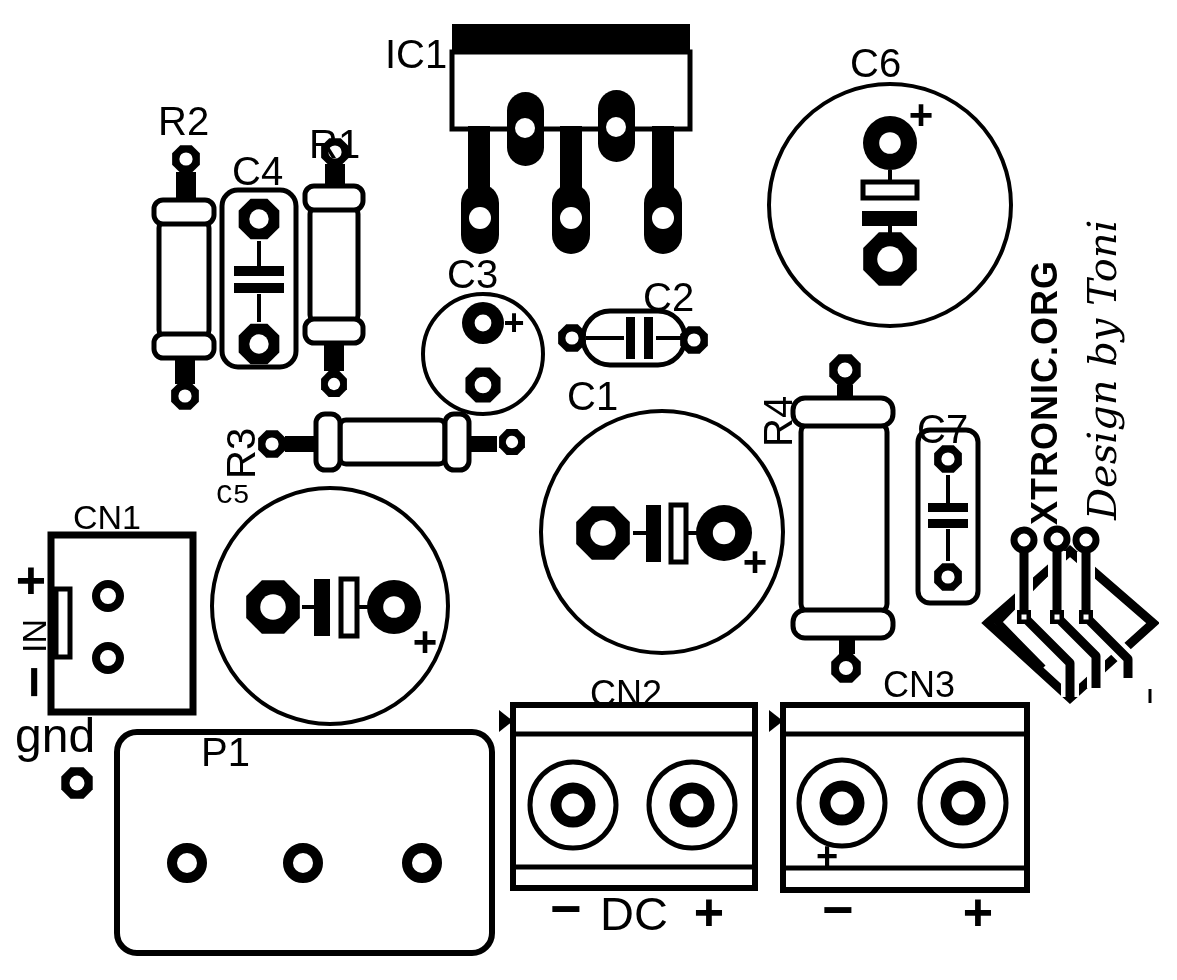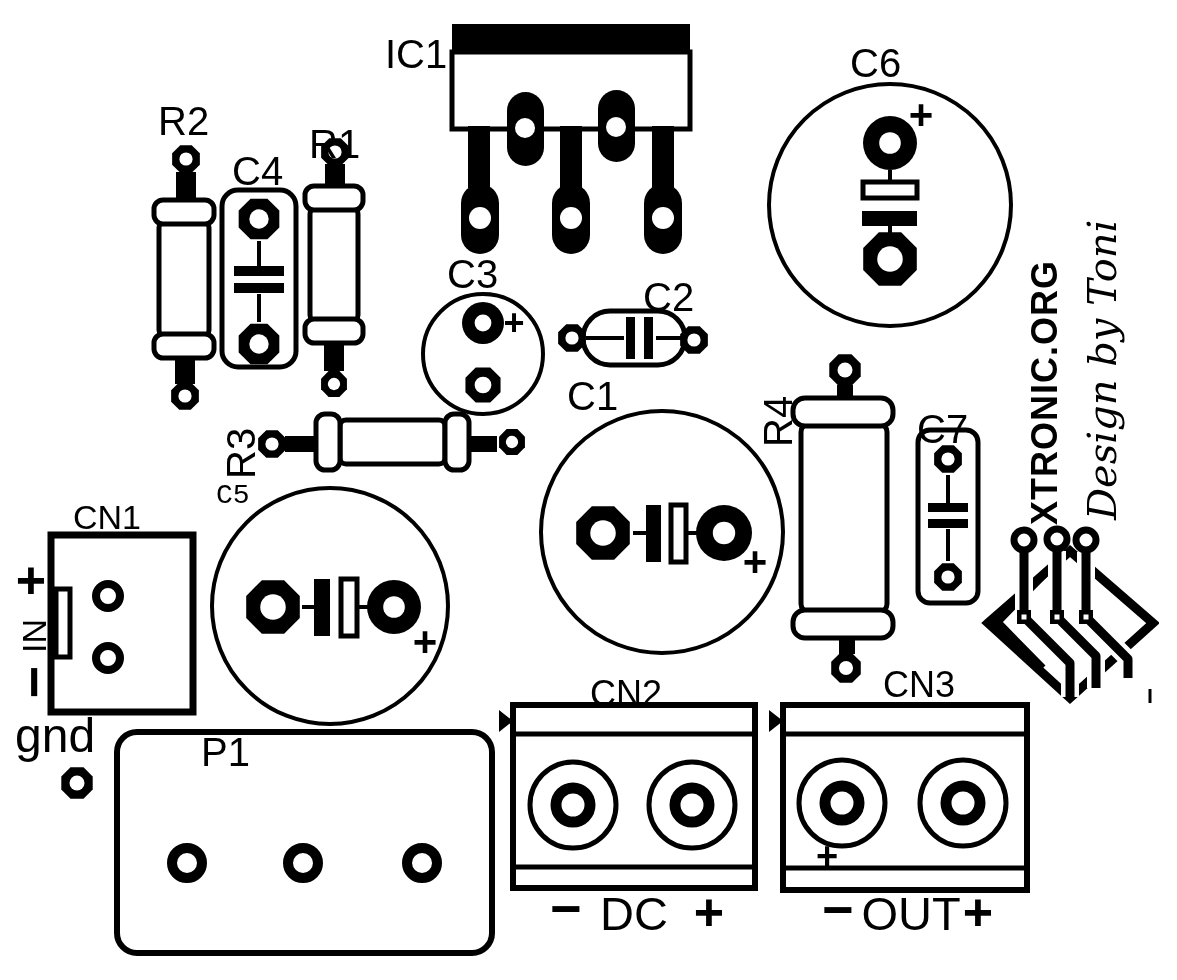--- a/index.html
+++ b/index.html
@@ -233,21 +233,20 @@
 <div class="lbl" style="left:917px;top:389px;font-size:40px;margin-top:20px;">C7</div>
 <div class="lbl" style="left:216px;top:482px;font-size:28px;font-family:Liberation Mono, monospace;">C5</div>
 <div class="lbl rot" style="left:221px;top:479px;width:62px;font-size:40px;">R3</div>
 <div class="lbl rot" style="left:758px;top:447px;width:58px;font-size:40px;">R4</div>
 <div class="lbl" style="left:73px;top:500px;font-size:34px;">CN1</div>
 <div class="lbl" style="left:201px;top:732px;font-size:40px;">P1</div>
 <div class="lbl" style="left:590px;top:667px;font-size:36px;margin-top:9px;">CN2</div>
 <div class="lbl" style="left:883px;top:667px;font-size:36px;">CN3</div>
 <div class="lbl" style="left:15px;top:712px;font-size:48px;">gnd</div>
 <div class="lbl ctr" style="left:594px;top:890px;width:80px;font-size:47px;">DC</div>
-<div class="lbl ctr" style="left:855px;top:890px;width:112px;font-size:47px;">OUT</div>
 <div class="lbl rot" style="left:17px;top:653px;width:40px;font-size:34px;">IN</div>
 
 <div class="mark" style="left:13px;top:562px;width:36px;height:36px;font-size:52px;">+</div>
 <div class="mark" style="left:16px;top:666px;width:36px;height:32px;font-size:56px;transform:rotate(-90deg);">−</div>
 <div class="mark" style="left:544px;top:890px;width:44px;height:36px;font-size:54px;">−</div>
 <div class="mark" style="left:690px;top:893px;width:38px;height:38px;font-size:52px;">+</div>
 <div class="mark" style="left:818px;top:891px;width:40px;height:36px;font-size:54px;">−</div>
 <div class="mark" style="left:958px;top:893px;width:40px;height:38px;font-size:52px;">+</div>
 <div class="mark" style="left:812px;top:841px;width:30px;height:30px;font-size:38px;">+</div>
 <div class="mark" style="left:500px;top:309px;width:28px;height:28px;font-size:36px;">+</div>

